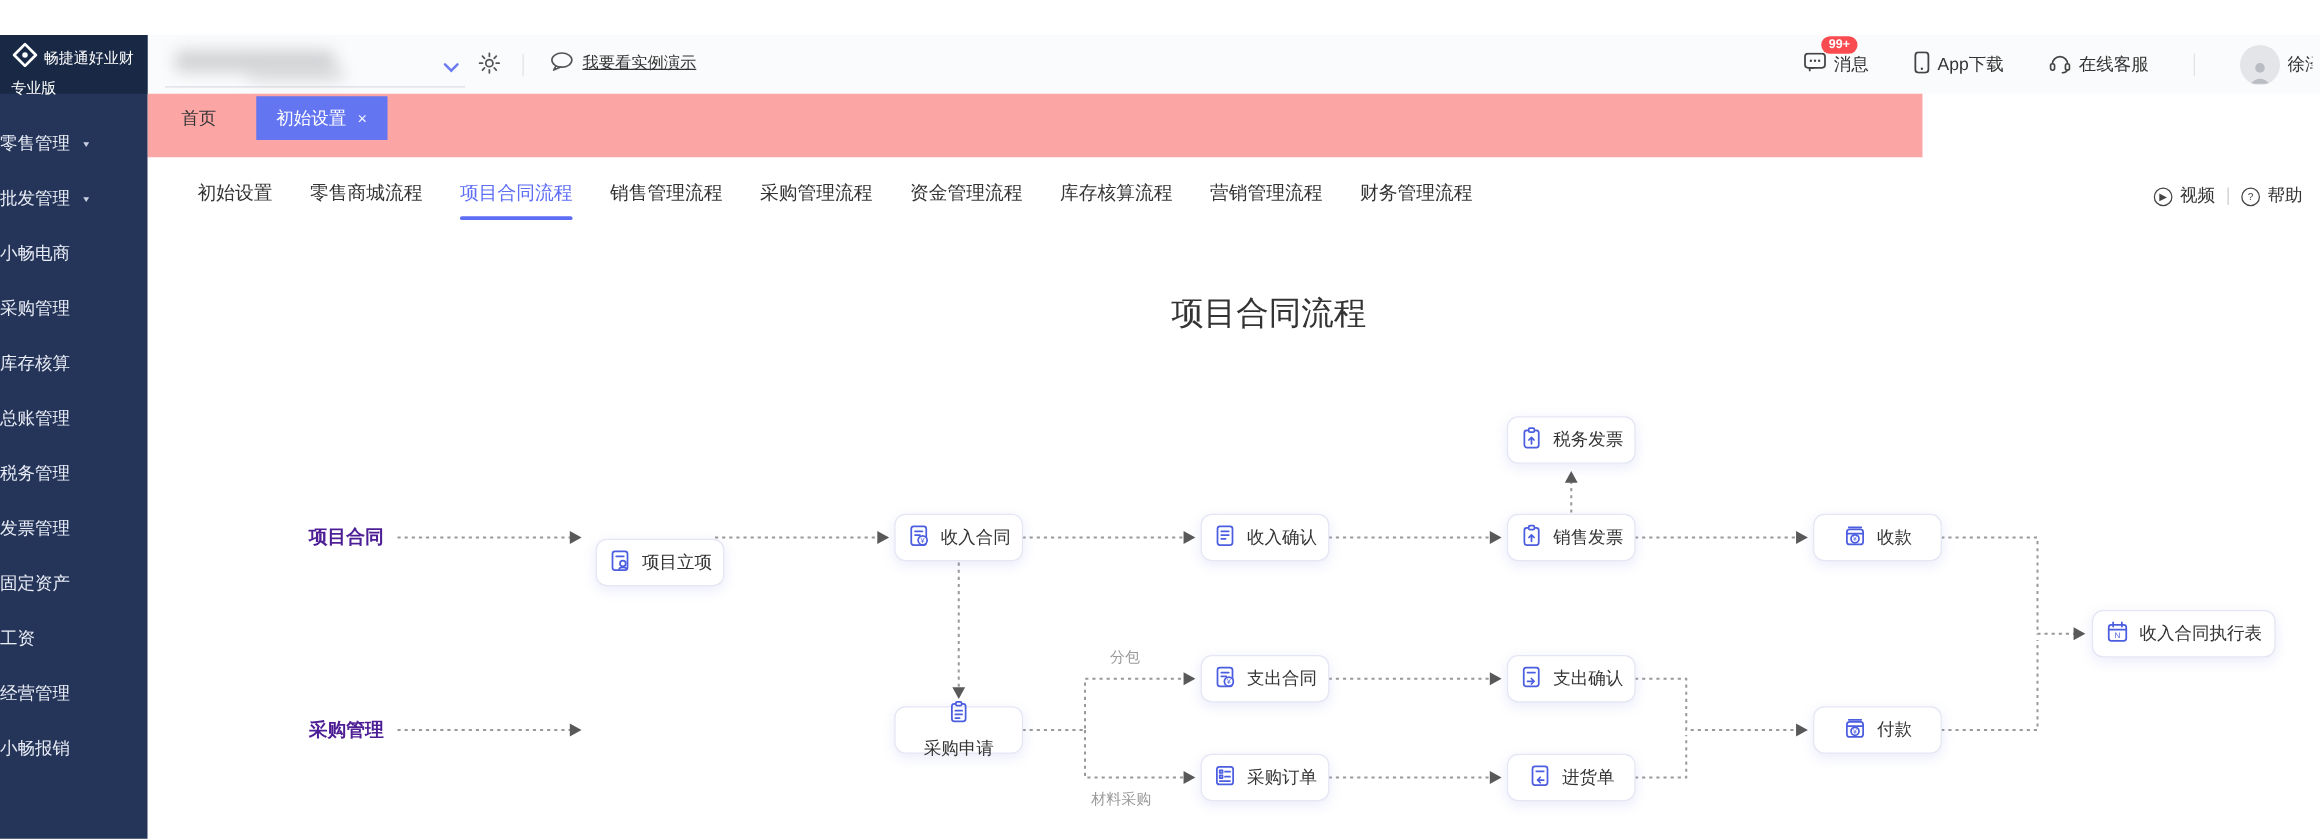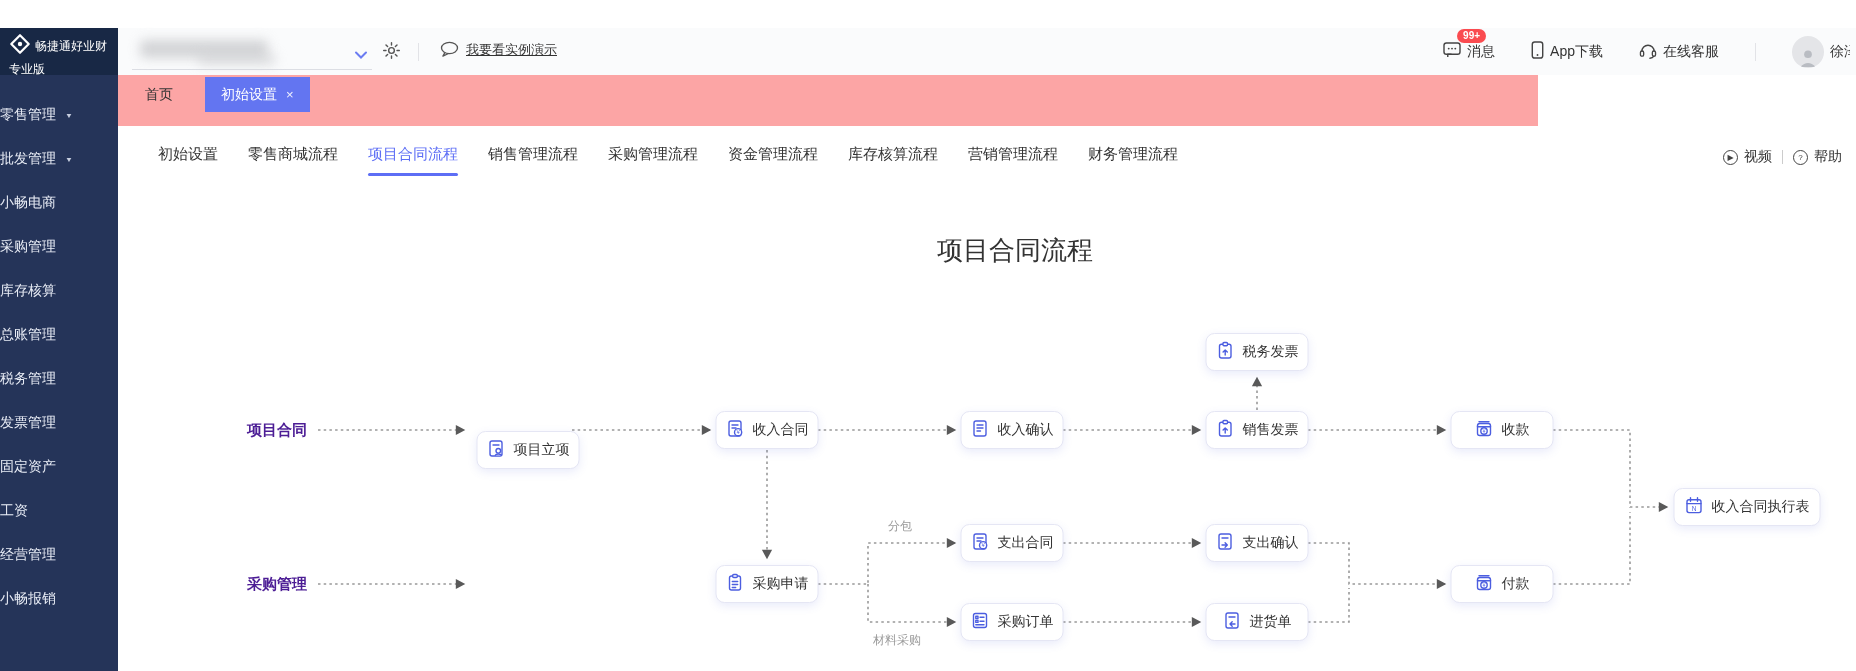--- a/index.html
+++ b/index.html
@@ -341,21 +341,21 @@
           </svg></span>
         <span>支出合同</span>
       </div>
       <div class="fnode" style="left: 1257px; top: 543px; width: 103px;">
         <span><svg width="19" height="19" viewBox="0 0 19 19" fill="none" stroke="#4c5ee0" stroke-width="1.4" stroke-linecap="round" stroke-linejoin="round">
             <rect x="3.5" y="2" width="12" height="15" rx="2"></rect>
             <path d="M6.5 6h6M6.5 13h5M9.6 10.8l2.2 2.2-2.2 2.2"></path>
           </svg></span>
         <span>支出确认</span>
       </div>
-      <div class="fnode" style="left: 767px; top: 584px; width: 103px;">
+      <div class="fnode" style="left: 767px; top: 584px; width: 103px; flex-direction: column;">
         <span><svg width="19" height="19" viewBox="0 0 19 19" fill="none" stroke="#4c5ee0" stroke-width="1.4" stroke-linecap="round" stroke-linejoin="round">
             <rect x="4" y="3" width="11" height="14" rx="2"></rect>
             <rect x="7.2" y="1.5" width="4.6" height="3" rx="1" fill="#fff"></rect>
             <path d="M6.8 8.5h5.4M6.8 11.5h5.4M6.8 14.5h3.4"></path>
           </svg></span>
         <span>采购申请</span>
       </div>
       <div class="fnode" style="left: 1502px; top: 584px; width: 103px;">
         <span><svg width="19" height="19" viewBox="0 0 19 19" fill="none" stroke="#4c5ee0" stroke-width="1.4" stroke-linecap="round" stroke-linejoin="round">
             <rect x="3" y="4.5" width="13" height="12" rx="2.2"></rect>

